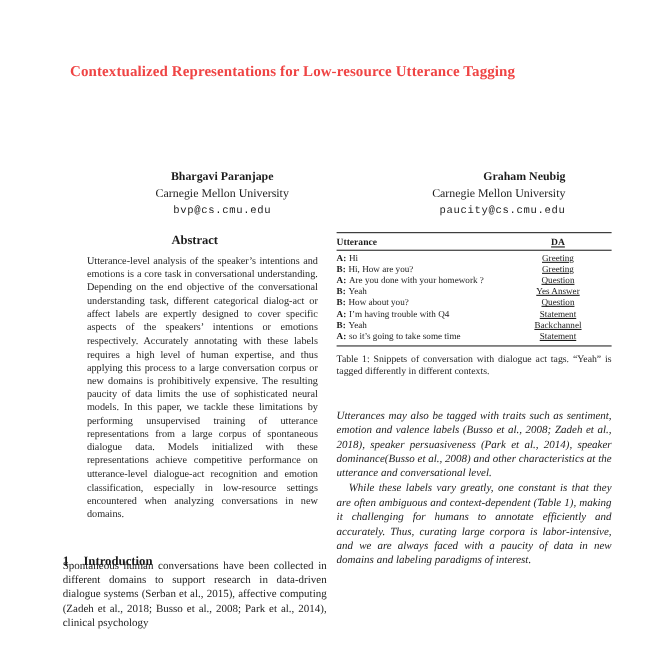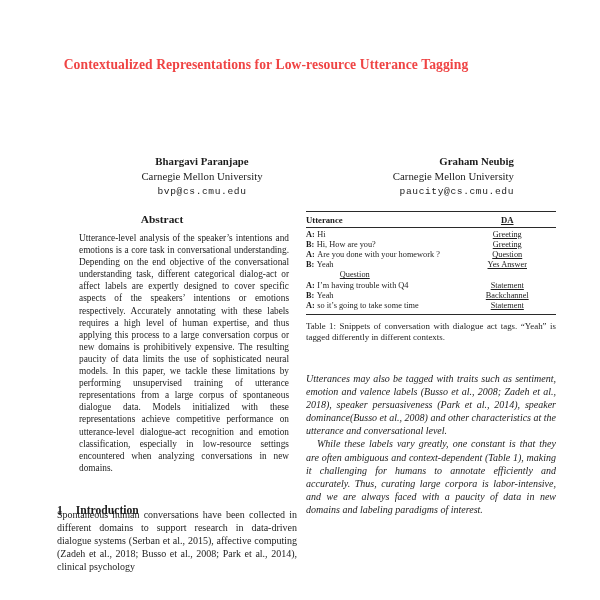--- a/index.html
+++ b/index.html
@@ -40,21 +40,21 @@
   .author-2 { left: 294px; text-align: right; }
   .author-name { font-weight: bold; }
   .author-email {
     font-family: "Liberation Mono", "DejaVu Sans Mono", monospace;
     font-size: 9.6px;
     letter-spacing: 0.6px;
   }
   .abstract-heading {
     position: absolute;
     top: 213px;
-    left: 42px;
+    left: 57px;
     width: 240px;
     text-align: center;
     font-weight: bold;
     font-size: 11.4px;
   }
   .abstract-body {
     position: absolute;
     top: 232px;
     left: 79px;
     width: 210px;
@@ -180,20 +180,21 @@
       </div>
       <div class="trow">
         <div class="tcell-utt"><b>A:</b><span>Are you done with your homework ?</span></div>
         <div class="tcell-da">Question</div>
       </div>
       <div class="trow">
         <div class="tcell-utt"><b>B:</b><span>Yeah</span></div>
         <div class="tcell-da">Yes Answer</div>
       </div>
       <div class="trow">
+        <div class="tcell-utt"><b>B:</b><span>How about you?</span></div>
         <div class="tcell-da">Question</div>
       </div>
       <div class="trow">
         <div class="tcell-utt"><b>A:</b><span>I’m having trouble with Q4</span></div>
         <div class="tcell-da">Statement</div>
       </div>
       <div class="trow">
         <div class="tcell-utt"><b>B:</b><span>Yeah</span></div>
         <div class="tcell-da">Backchannel</div>
       </div>

